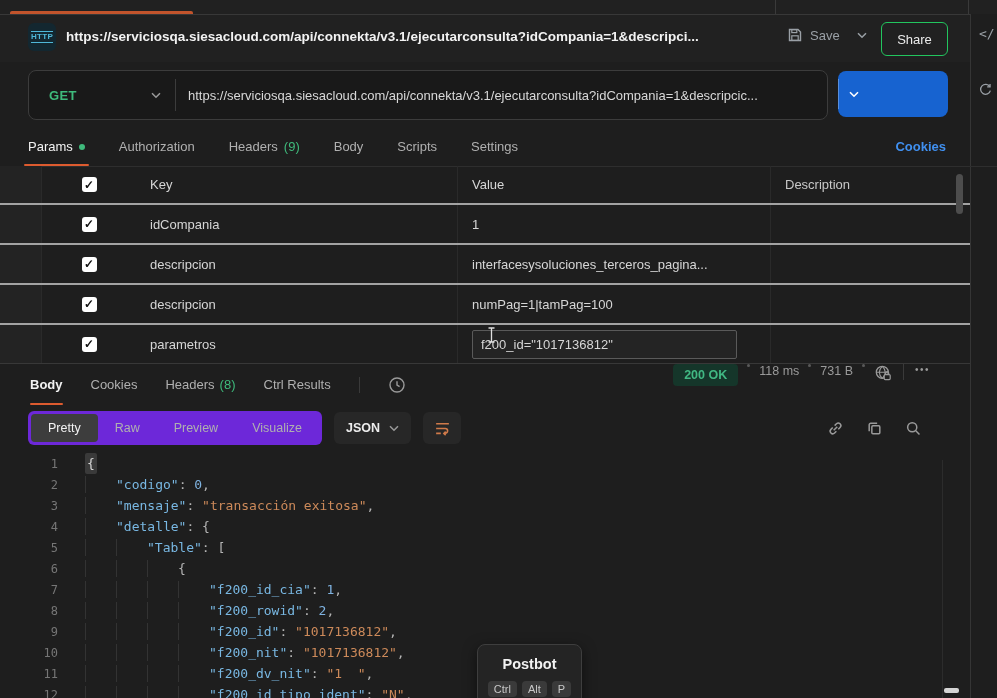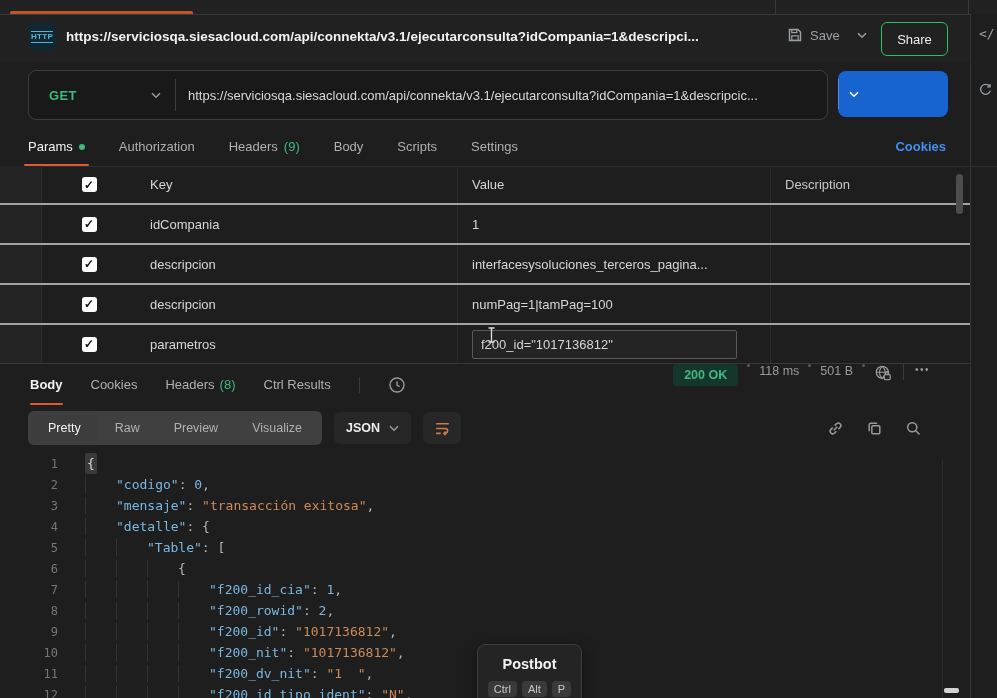--- a/index.html
+++ b/index.html
@@ -83,21 +83,21 @@
   #res-meta{position:absolute;right:40px;top:0;height:41px;display:flex;align-items:flex-start;gap:9px;}
   #status-badge{background:#15362a;color:#41b883;font-size:12.5px;font-weight:bold;padding:4px 11px;border-radius:4px;cursor:pointer;}
   .meta-dot{width:3px;height:3px;border-radius:50%;background:#5a5a5a;}
   .meta-text{color:#9a9a9a;font-size:12.5px;}
   #meta-sep{width:1px;height:16px;background:#3a3a3a;margin:0 2px;}
   #more-options{color:#9a9a9a;font-size:10px;letter-spacing:1.5px;cursor:pointer;}
   #more-options::after{content:"•••";}
 
   
   #view-bar{position:relative;height:46px;display:flex;align-items:center;padding-left:28px;gap:12px;}
-  #segmented{background:#404040;border-radius:6px;display:flex;padding:3px;}
+  #segmented{background:#6d28d9;border-radius:6px;display:flex;padding:3px;}
   .seg{padding:7px 17px;font-size:12.5px;color:#b0b0b0;border-radius:4px;cursor:pointer;}
   .seg.active{background:#3d3d3d;color:#f2f2f2;}
   #format-select{background:#272727;border-radius:6px;height:32px;display:flex;align-items:center;gap:9px;padding:0 12px;cursor:pointer;}
   #format-label{color:#ececec;font-size:12.5px;font-weight:bold;}
   #wrap-button{background:#272727;border-radius:6px;width:38px;height:32px;display:flex;align-items:center;justify-content:center;cursor:pointer;}
   #view-icons{position:absolute;right:48px;display:flex;align-items:center;gap:22px;}
   .vicon{cursor:pointer;}
 
   
   #code-area{position:relative;font-family:"DejaVu Sans Mono",monospace;font-size:13px;margin-top:2px;}
@@ -304,21 +304,21 @@
       <svg width="18" height="18" viewBox="0 0 18 18">
         <circle cx="9" cy="9" r="7" fill="none" stroke="#9a9a9a" stroke-width="1.4"></circle>
         <path d="M9 5.2V9l2.6 1.6" fill="none" stroke="#9a9a9a" stroke-width="1.4"></path>
       </svg>
 
       <div id="res-meta">
         <span id="status-badge">200 OK</span>
         <span class="meta-dot"></span>
         <span class="meta-text">118 ms</span>
         <span class="meta-dot"></span>
-        <span class="meta-text">501 B</span>
+        <span class="meta-text">731 B</span>
         <span class="meta-dot"></span>
         <svg width="18" height="18" viewBox="0 0 18 18">
           <circle cx="8.3" cy="8.3" r="6" fill="none" stroke="#9a9a9a" stroke-width="1.3"></circle>
           <path d="M2.3 8.3h12M8.3 2.3c-4 3.6-4 8.4 0 12M8.3 2.3c4 3.6 4 8.4 0 12" fill="none" stroke="#9a9a9a" stroke-width="1.1"></path>
           <rect x="10.2" y="10.6" width="6" height="5" rx="1" fill="#1e1e1e" stroke="#9a9a9a" stroke-width="1.2"></rect>
           <path d="M11.7 10.4v-1.2a1.5 1.5 0 013 0v1.2" fill="none" stroke="#9a9a9a" stroke-width="1.2"></path>
         </svg>
         <span id="meta-sep"></span>
         <span id="more-options"></span>
       </div>

